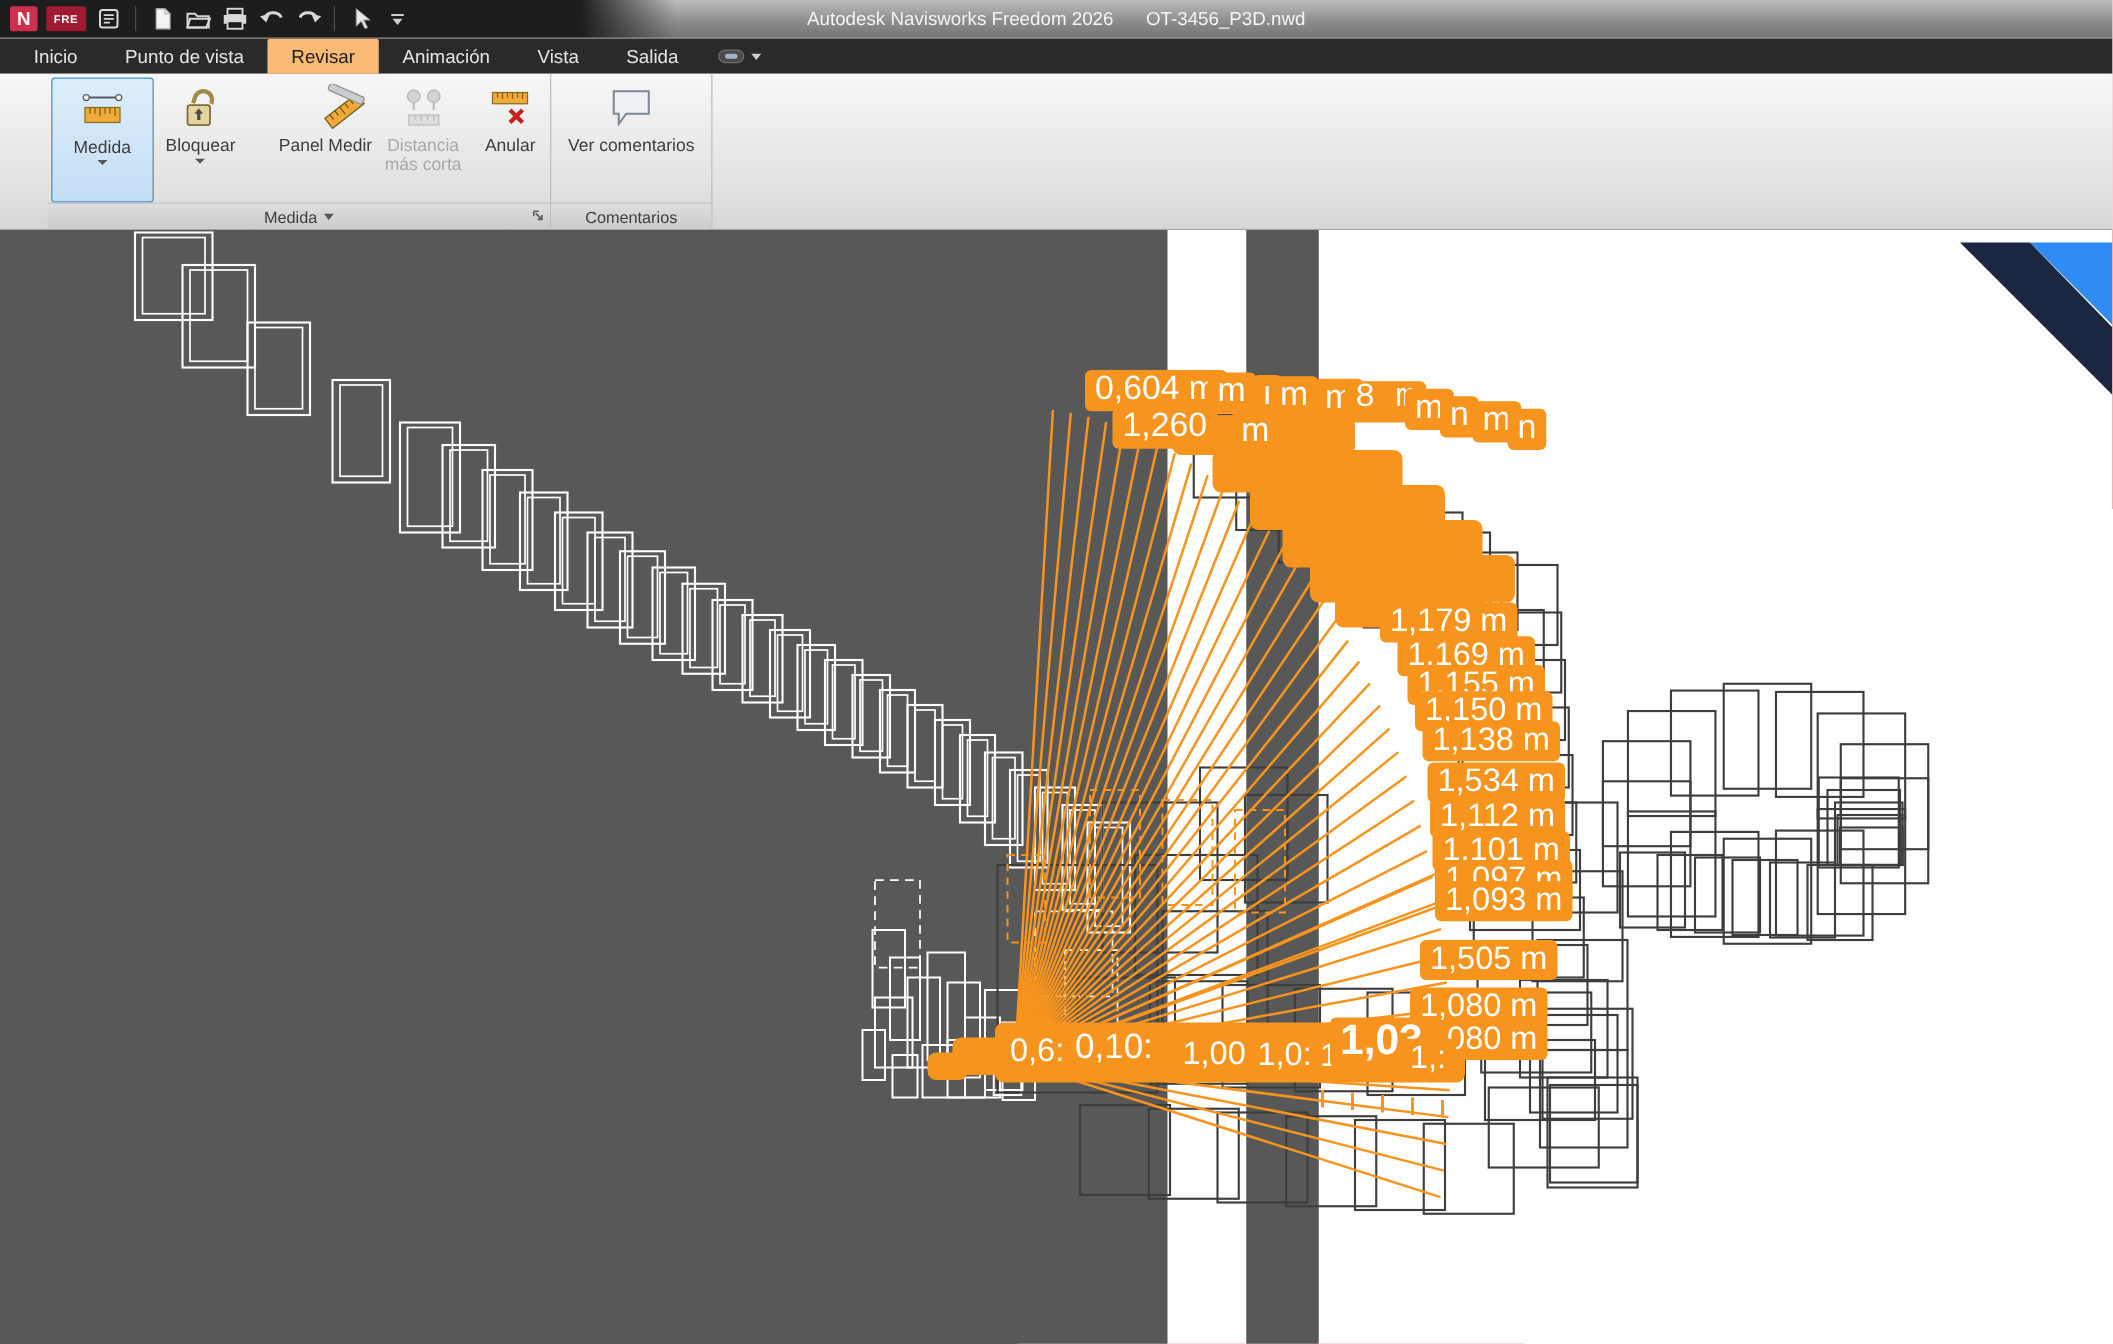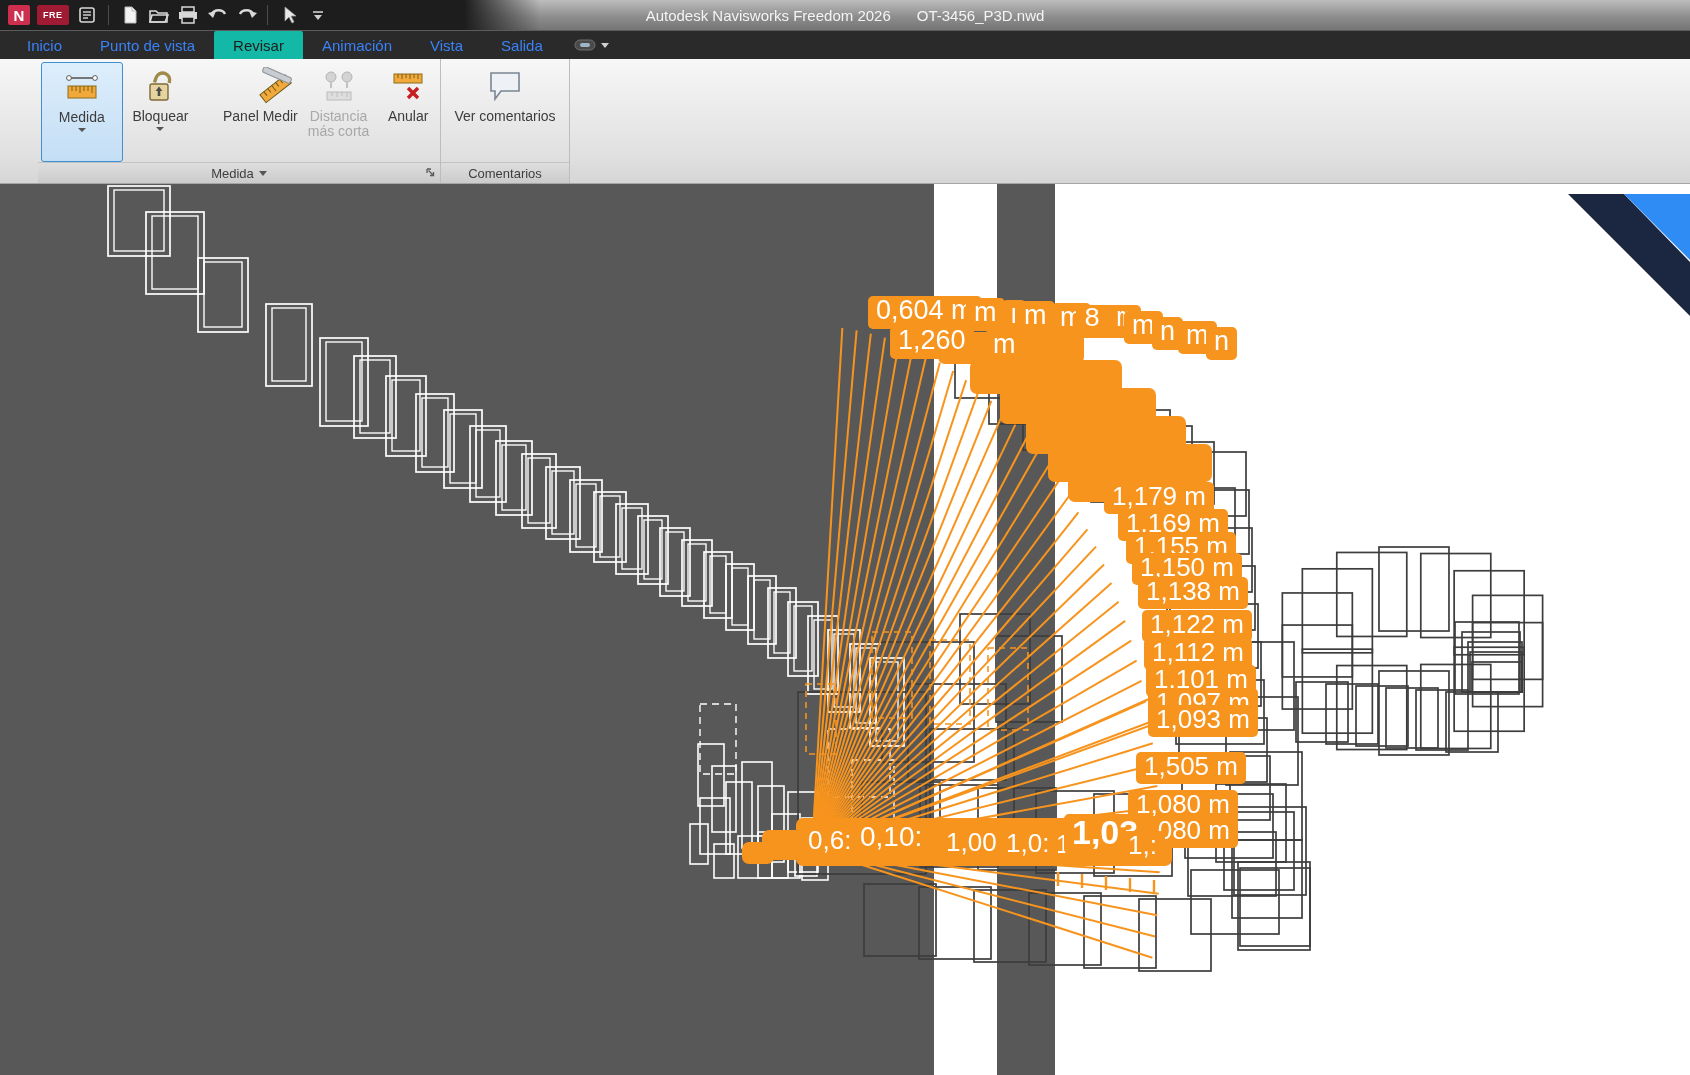--- a/index.html
+++ b/index.html
@@ -7,22 +7,22 @@
   
   .titlebar{position:relative;height:30px;background:linear-gradient(#bdbdbd,#8e8e8e 55%,#757575);border-bottom:1px solid #5c5c5c;}
   .qat{position:absolute;left:0;top:0;height:100%;width:540px;background:linear-gradient(90deg,#1d1d1d 0 86%,rgba(29,29,29,0));display:flex;align-items:center;gap:7px;padding-left:8px;box-sizing:border-box;}
   .qat .sep{width:1px;height:20px;background:#4b4b4b;margin:0 3px;}
   .logoN{width:22px;height:20px;background:#cf2f4e;color:#fff;font-weight:bold;font-size:15px;display:flex;align-items:center;justify-content:center;border-radius:2px;}
   .badgeFRE{height:20px;background:#9e1b33;color:#fff;font-weight:bold;font-size:9px;display:flex;align-items:center;justify-content:center;padding:0 6px;border-radius:2px;letter-spacing:.5px;}
   .qicon{width:22px;height:22px;display:flex;align-items:center;justify-content:center;}
   .title-text{position:absolute;left:0;right:0;top:0;height:100%;display:flex;align-items:center;justify-content:center;gap:26px;color:#f4f4f4;font-size:15px;pointer-events:none;}
   
   .menubar{height:28px;background:#2a2a2a;display:flex;align-items:stretch;padding-left:8px;}
-  .mtab{padding:0 19px;display:flex;align-items:center;color:#3b82f6;font-size:15px;cursor:default;}
-  .mtab.active{background:#14b8a6;color:#1d1d1d;border-radius:2px 2px 0 0;}
+  .mtab{padding:0 19px;display:flex;align-items:center;color:#e5e5e5;font-size:15px;cursor:default;}
+  .mtab.active{background:#fdba74;color:#1d1d1d;border-radius:2px 2px 0 0;}
   .mtab-extra{display:flex;align-items:center;gap:5px;padding:0 12px;}
   .caret{width:0;height:0;border-left:4px solid transparent;border-right:4px solid transparent;border-top:5px solid #cfcfcf;}
   
   .ribbon{height:124px;background:linear-gradient(#f7f7f7,#e0e0e0 78%,#d6d6d6);border-bottom:1px solid #a5a5a5;display:flex;}
   .rgroup{display:flex;flex-direction:column;border-right:1px solid #bdbdbd;}
   .rbuttons{flex:1;display:flex;align-items:stretch;gap:2px;padding:3px 3px 0 3px;}
   .rbtn{display:flex;flex-direction:column;align-items:center;padding-top:3px;border-radius:3px;color:#3c3c3c;font-size:14px;line-height:15px;text-align:center;box-sizing:border-box;}
   .rbtn .ricon{height:44px;display:flex;align-items:center;justify-content:center;}
   .rbtn.selected{background:linear-gradient(#ddeefb,#c4def5);border:1px solid #3f8fd1;}
   .rbtn.disabled{color:#a8a8a8;}
@@ -454,21 +454,21 @@
     <div class="mlabel" style="left: 1152px; top: 133px; font-size: 27px;">n</div>
     <div class="mlabel" style="left: 1178px; top: 137px; font-size: 27px;">m</div>
     <div class="mlabel" style="left: 1206px; top: 143px; font-size: 27px;">n</div>
     <div class="mlabel" style="left: 890px; top: 142px; font-size: 27px;">1,260</div>
     <div class="mlabel" style="left: 985px; top: 146px; font-size: 27px;">m</div>
     <div class="mlabel" style="left: 1104px; top: 298px; font-size: 26px;">1,179 m</div>
     <div class="mlabel" style="left: 1118px; top: 325px; font-size: 26px;">1,169 m</div>
     <div class="mlabel" style="left: 1126px; top: 348px; font-size: 26px;">1,155 m</div>
     <div class="mlabel" style="left: 1132px; top: 369px; font-size: 26px;">1,150 m</div>
     <div class="mlabel" style="left: 1138px; top: 393px; font-size: 26px;">1,138 m</div>
-    <div class="mlabel" style="left: 1142px; top: 426px; font-size: 26px;">1,122 m</div>
+    <div class="mlabel" style="left: 1142px; top: 426px; font-size: 26px;">1,534 m</div>
     <div class="mlabel" style="left: 1144px; top: 454px; font-size: 26px;">1,112 m</div>
     <div class="mlabel" style="left: 1146px; top: 481px; font-size: 26px;">1,101 m</div>
     <div class="mlabel" style="left: 1148px; top: 504px; font-size: 26px;">1,097 m</div>
     <div class="mlabel" style="left: 1148px; top: 521px; font-size: 26px;">1,093 m</div>
     <div class="mlabel" style="left: 1136px; top: 568px; font-size: 26px;">1,505 m</div>
     <div class="mlabel" style="left: 1128px; top: 606px; font-size: 26px;">1,080 m</div>
     <div class="mlabel" style="left: 1128px; top: 632px; font-size: 26px;">1,080 m</div>
     <div class="mlabel" style="left: 800px; top: 642px; font-size: 26px;">0,6:</div>
     <div class="mlabel" style="left: 852px; top: 638px; font-size: 28px;">0,10:</div>
     <div class="mlabel" style="left: 938px; top: 644px; font-size: 26px;">1,00</div>

